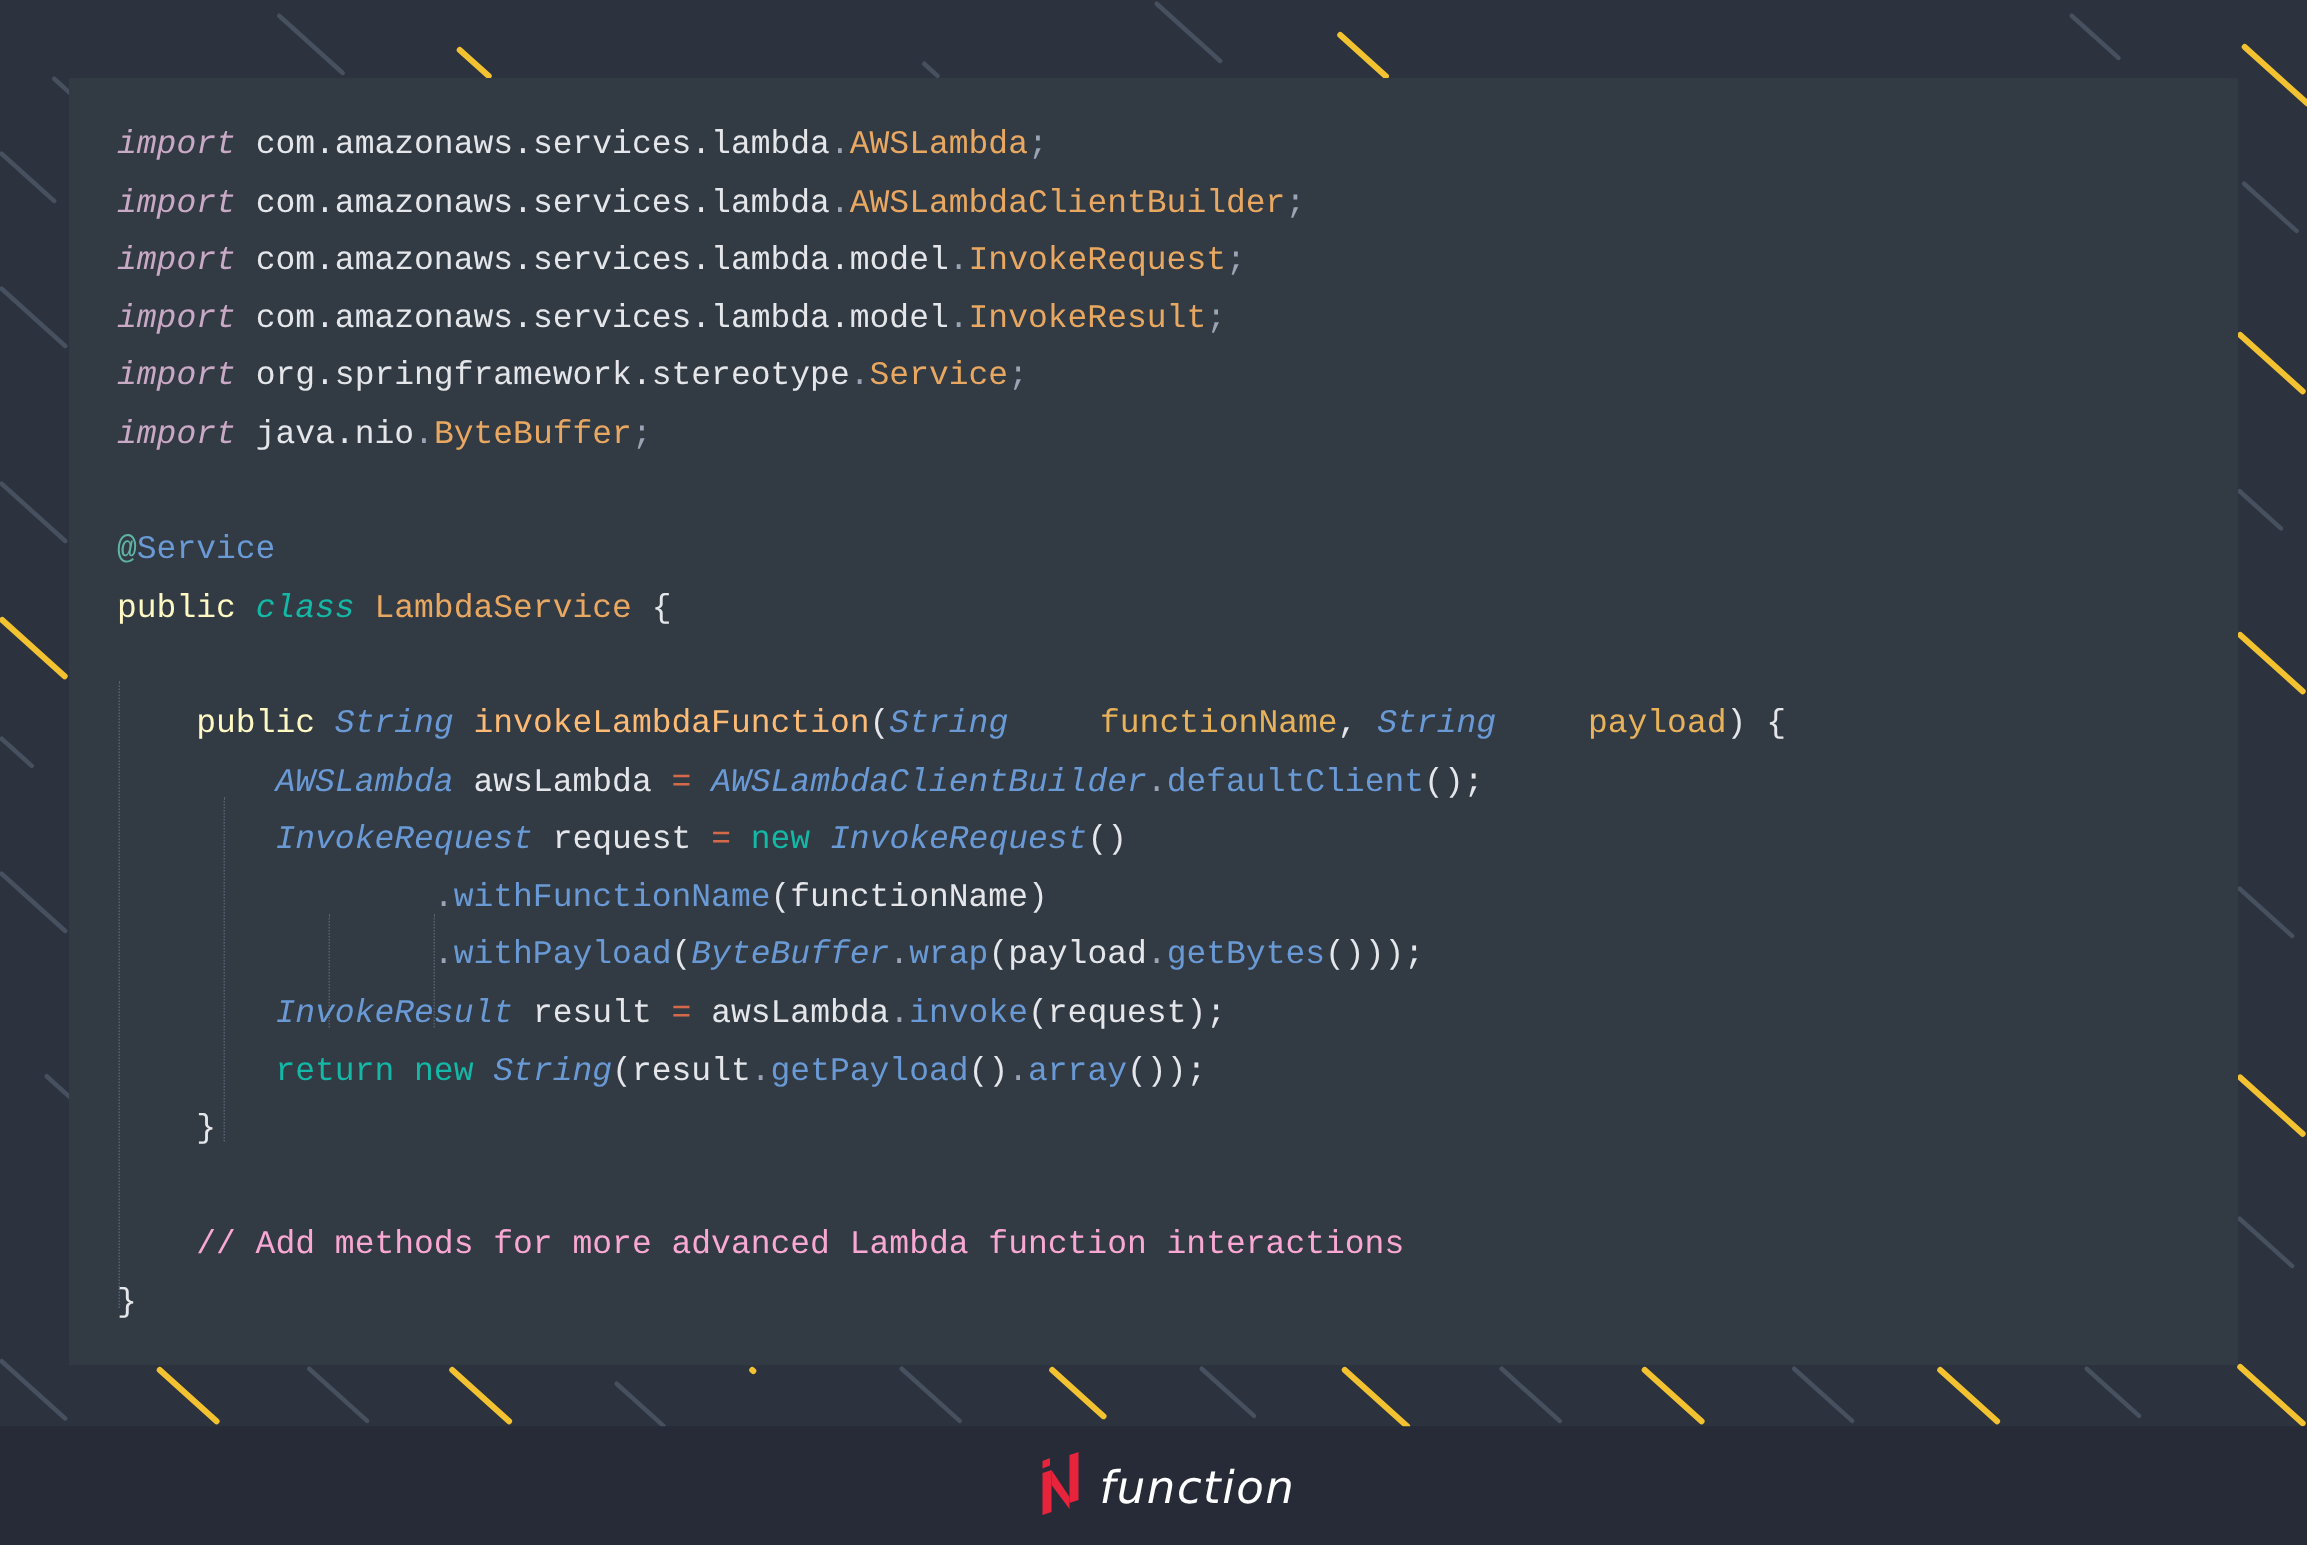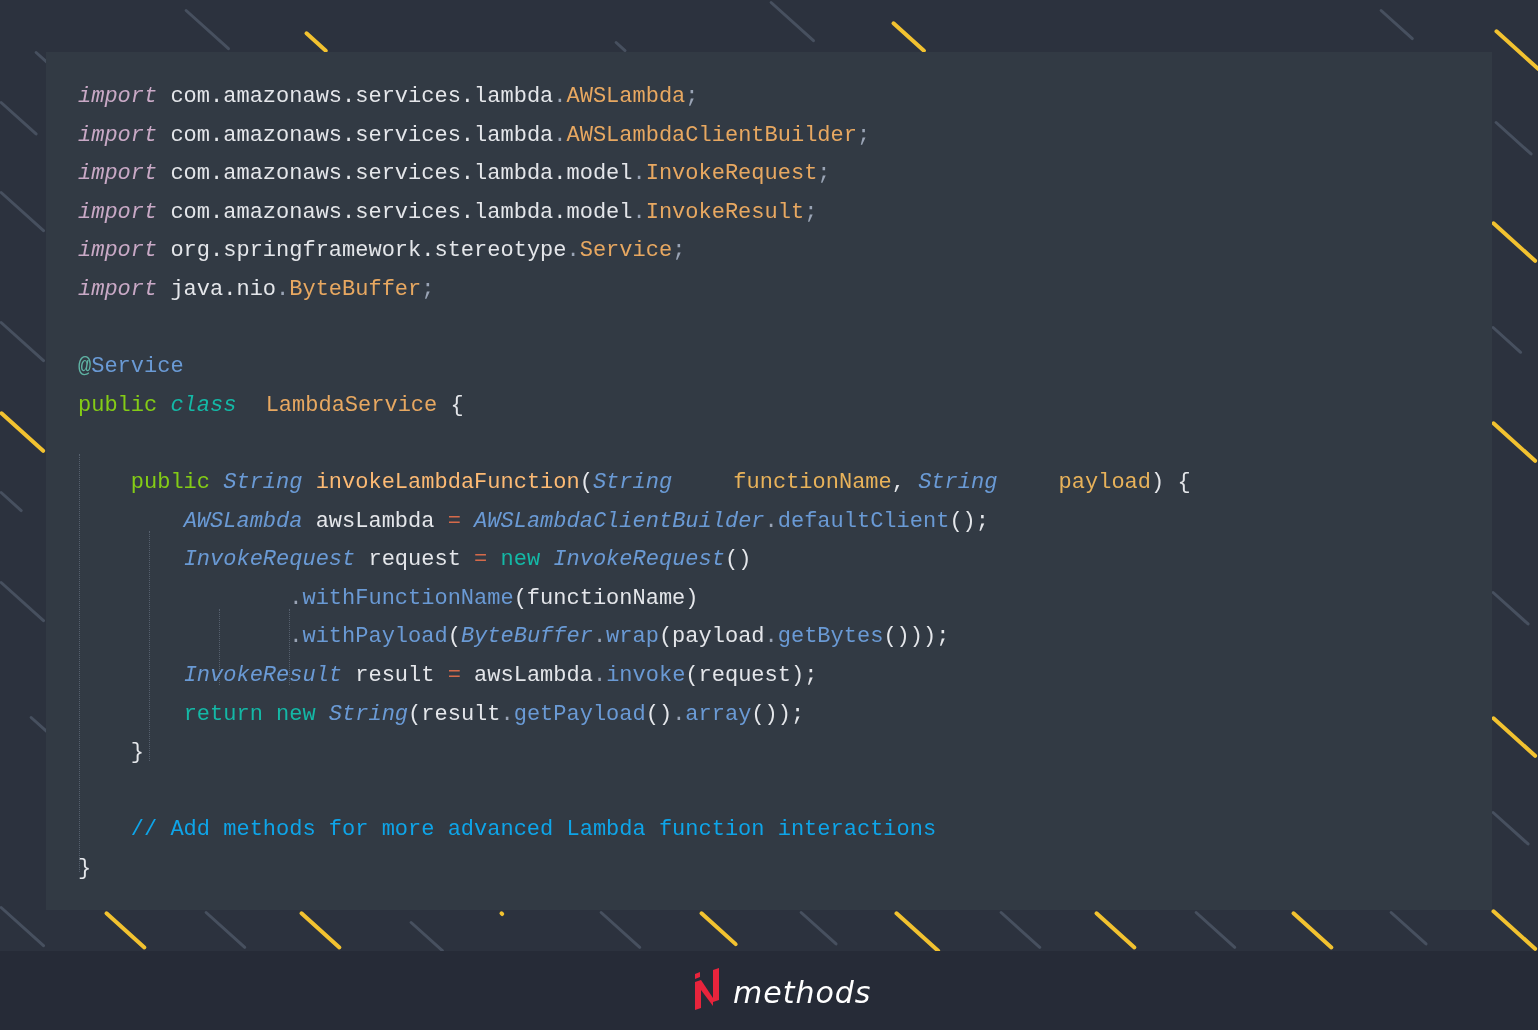--- a/index.html
+++ b/index.html
@@ -22,34 +22,34 @@
     position:absolute; left:46px; top:52px; width:1446px; height:858px;
     background:#323a44;
   }
   .code {
     position:absolute; left:32px; top:26px;
     font-size:22px; line-height:38.6px; white-space:pre;
     color:#e4e6ea; letter-spacing:0;
   }
   .line { height:38.6px; position:relative; }
   .kw-import { color:#c9a9c6; font-style:italic; }
-  .kw { color:#84cc16; }
+  .kw { color:#fef9c3; }
   .kw2 { color:#14b8a6; }
   .it { font-style:italic; }
   .cls-type { color:#e8a861; }
   .type { color:#6a9ad5; font-style:italic; }
   .fn { color:#fdba74; }
   .method { color:#6a9ad5; }
   .param { color:#e8b25a;margin-left:48px; }
   .ann { color:#5fb3a4; }
   .ann-name { color:#6a9ad5; }
-  .classname { color:#e8a861;margin-left:16px; }
+  .classname { color:#e8a861; }
   .punct { color:#9aa4b5; }
   .op { color:#d56a4a; }
-  .comment { color:#0ea5e9; }
+  .comment { color:#f9a8d4; }
   .plain { color:#e4e6ea; }
   .guide {
     position:absolute; width:0; border-left:1px dotted #56606e;
   }
   .footer {
     position:absolute; left:0; top:951px; width:1538px; height:79px;
     background:#262b37;
   }
   .logo {
     position:absolute; left:693px; top:968px; height:48px;
@@ -113,14 +113,14 @@
 </div>
 
 <div class="footer"></div>
 <div class="logo">
   <svg width="28" height="48" viewBox="0 0 28 48">
     <polygon points="2,14 8,12 8,40 2,42" fill="#e8243c"></polygon>
     <polygon points="8,12 20,30 20,38 8,22" fill="#e8243c"></polygon>
     <polygon points="20,2 26,0 26,32 20,34" fill="#e8243c"></polygon>
     <polygon points="2,6 7,4 7,9 2,11" fill="#e8243c"></polygon>
   </svg>
-  <span class="logo-text">methods</span>
+  <span class="logo-text">function</span>
 </div>
 
 </body></html>

